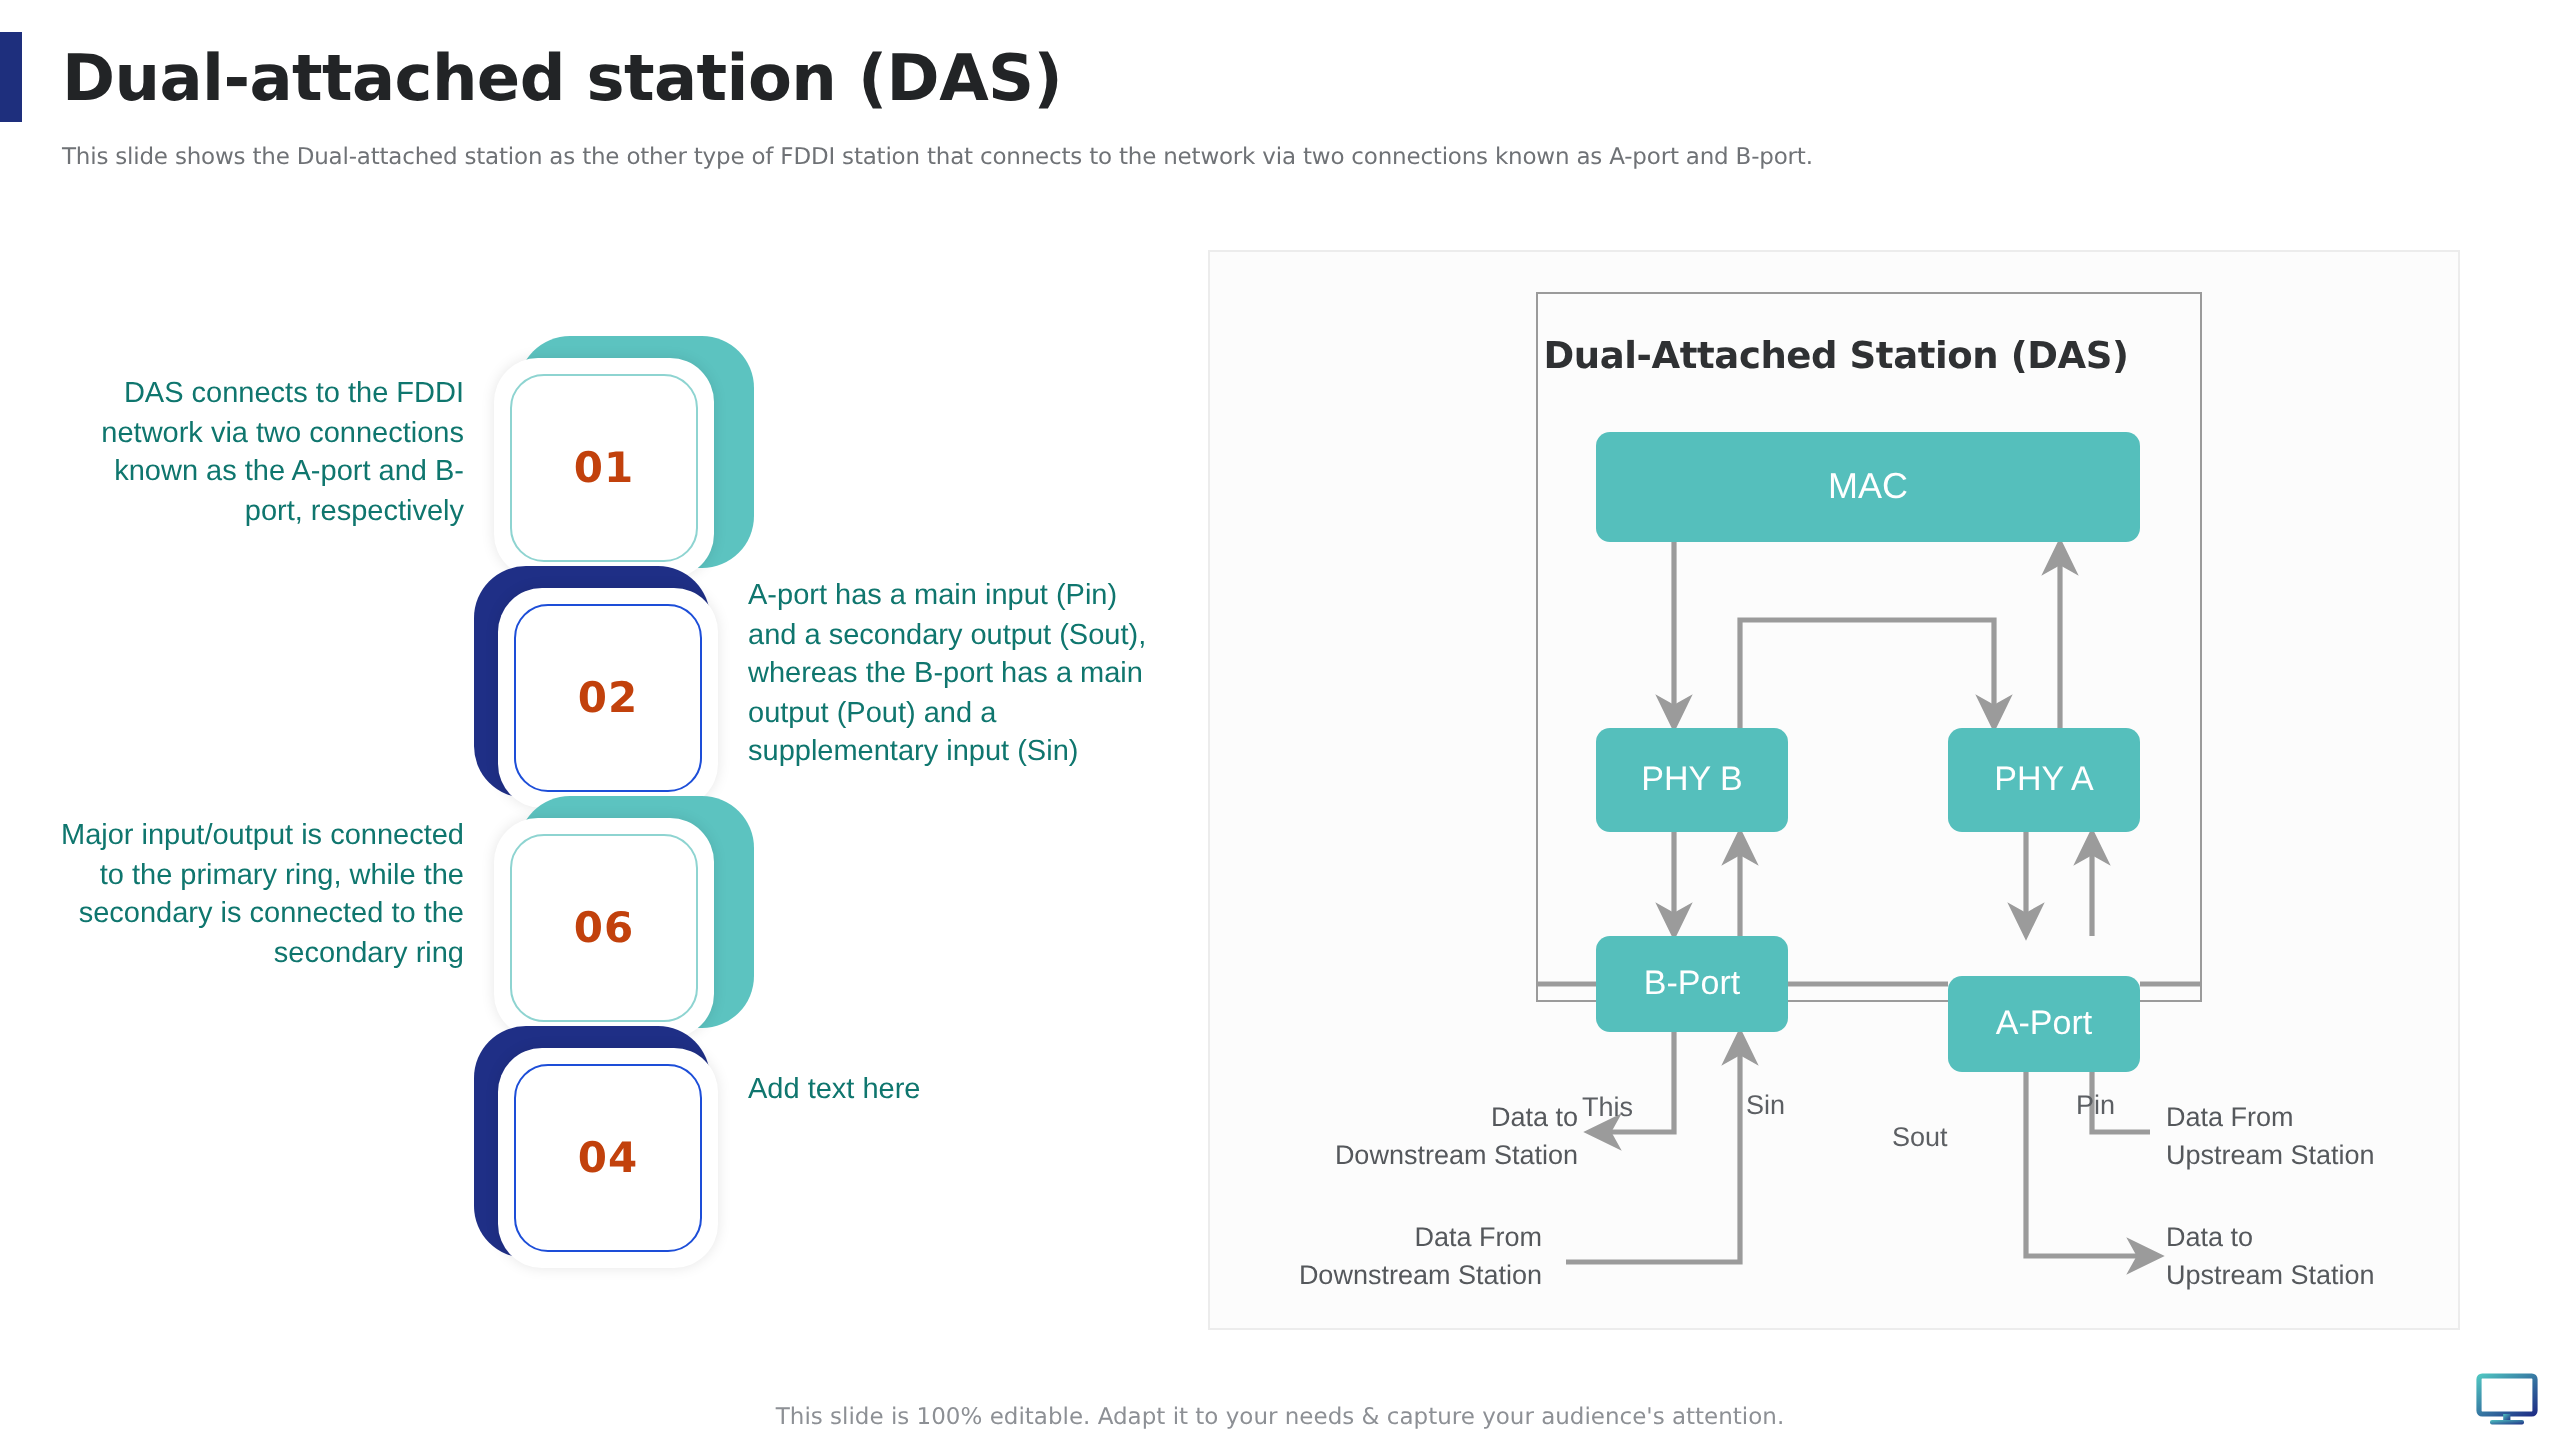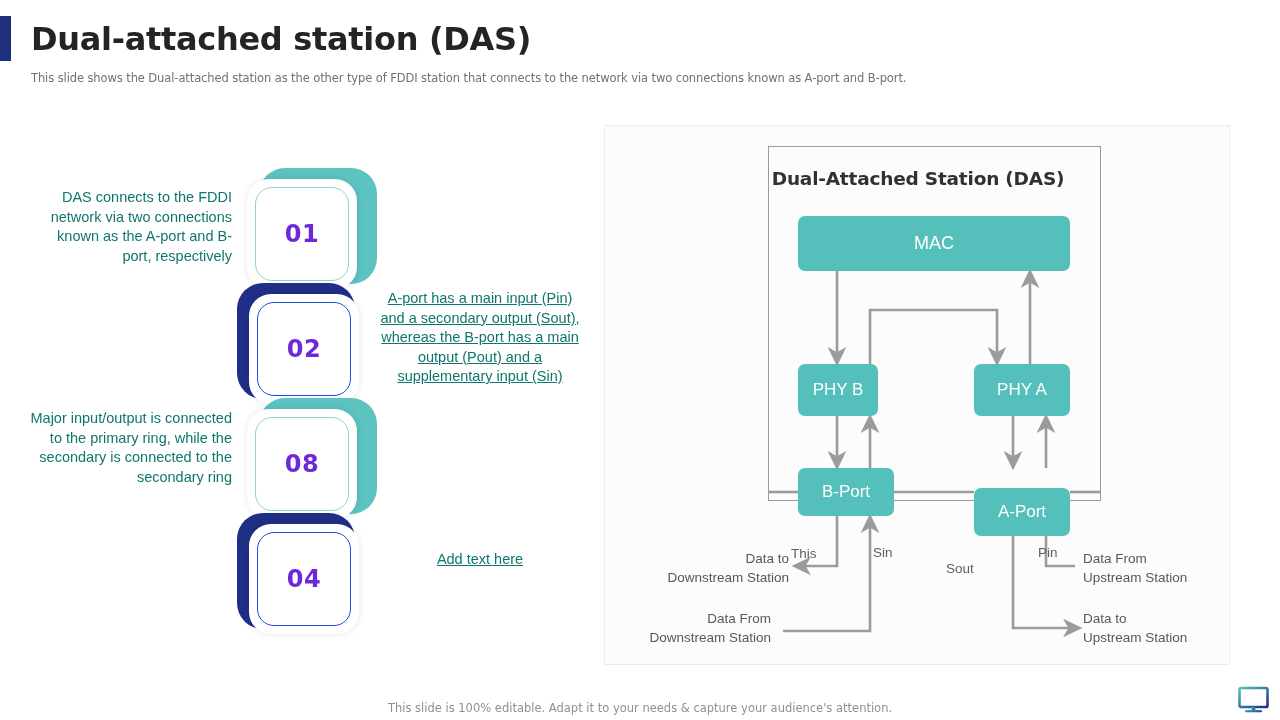--- a/index.html
+++ b/index.html
@@ -36,29 +36,29 @@
     border-radius:22px; box-shadow:0 0 7px rgba(0,0,0,0.10);
   }
   .card-inner {
     position:absolute; left:8px; top:8px; width:94px; height:94px;
     border-radius:17px; background:#fff;
     display:flex; align-items:center; justify-content:center;
   }
   .card-inner.teal-b { border:1px solid #8ed4d1; }
   .card-inner.navy-b { border:1px solid #1d4ed8; }
   .step-num {
-    font-size:24px; font-weight:700; color:#6d28d9;
+    font-size:21px; font-weight:700; color:#c2410c;
     font-family:"DejaVu Sans", sans-serif; letter-spacing:0.5px;
   }
   .step-text {
     position:absolute; font-size:14.5px; line-height:19.5px; color:#0f766e;
     font-family:"Liberation Sans", sans-serif;
   }
   .step-text.right-al { text-align:right; }
-  .step-text.left-al  { text-align:center;text-decoration:underline; }
+  .step-text.left-al  { text-align:left; }
 
   
   .panel {
     position:absolute; left:604px; top:125px; width:626px; height:540px;
     background:#fcfcfc; border:1px solid #ececec;
   }
   .station-box {
     position:absolute; left:163px; top:20px; width:333px; height:355px;
     border:1.6px solid #9b9b9b; background:transparent;
   }
@@ -66,21 +66,21 @@
     position:absolute; left:0; top:42px; width:626px; text-align:center;
     font-size:18.5px; font-weight:700; color:#2f3133;
     font-family:"DejaVu Sans", sans-serif; letter-spacing:-0.2px;
   }
   .blk {
     position:absolute; background:#55bfbc; border-radius:7px;
     display:flex; align-items:center; justify-content:center;
     color:#ffffff; font-size:17px; font-family:"Liberation Sans", sans-serif;
   }
   .blk-mac  { left:193px; top:90px;  width:272px; height:55px; font-size:18px; }
-  .blk-phyb { left:193px; top:238px; width:80px;  height:52px; }
+  .blk-phyb { left:193px; top:238px; width:96px;  height:52px; }
   .blk-phya { left:369px; top:238px; width:96px;  height:52px; }
   .blk-bport{ left:193px; top:342px; width:96px;  height:48px; }
   .blk-aport{ left:369px; top:362px; width:96px;  height:48px; }
 
   .edges { position:absolute; left:0; top:0; width:626px; height:540px; pointer-events:none; }
 
   .flabel {
     position:absolute; font-size:13.5px; color:#5c5f63;
     font-family:"Liberation Sans", sans-serif; white-space:nowrap;
   }
@@ -134,36 +134,36 @@
       </div>
       <div class="step-text left-al" style="left:374px; top:19px; width:212px;">A-port has a main input (Pin) and a secondary output (Sout), whereas the B-port has a main output (Pout) and a supplementary input (Sin)</div>
     </div>
 
     <div class="step" style="left:0px; top:240px; width:600px;">
       <div class="step-text right-al" style="left:30px; top:24px; width:202px;">Major input/output is connected to the primary ring, while the secondary is connected to the secondary ring</div>
       <div class="card-wrap" style="left:247px; top:13px;">
         <div class="accent teal" style="left:12px; top:0px;"></div>
         <div class="card-white" style="left:0px; top:11px;">
           <div class="card-inner teal-b">
-            <span class="step-num">08</span>
+            <span class="step-num">06</span>
           </div>
         </div>
       </div>
     </div>
 
     <div class="step" style="left:0px; top:355px; width:600px;">
       <div class="card-wrap" style="left:237px; top:13px;">
         <div class="accent navy" style="left:0px; top:0px;"></div>
         <div class="card-white" style="left:12px; top:11px;">
           <div class="card-inner navy-b">
             <span class="step-num">04</span>
           </div>
         </div>
       </div>
-      <div class="step-text left-al" style="left:374px; top:50px; width:212px;">Add text here</div>
+      <div class="step-text left-al" style="left:374px; top:36px; width:212px;">Add text here</div>
     </div>
 
   </div>
 
   <div class="panel">
 
     <div class="station-box"></div>
     <div class="station-title">Dual-Attached Station (DAS)</div>
 
     <svg class="edges" viewBox="0 0 626 540">

